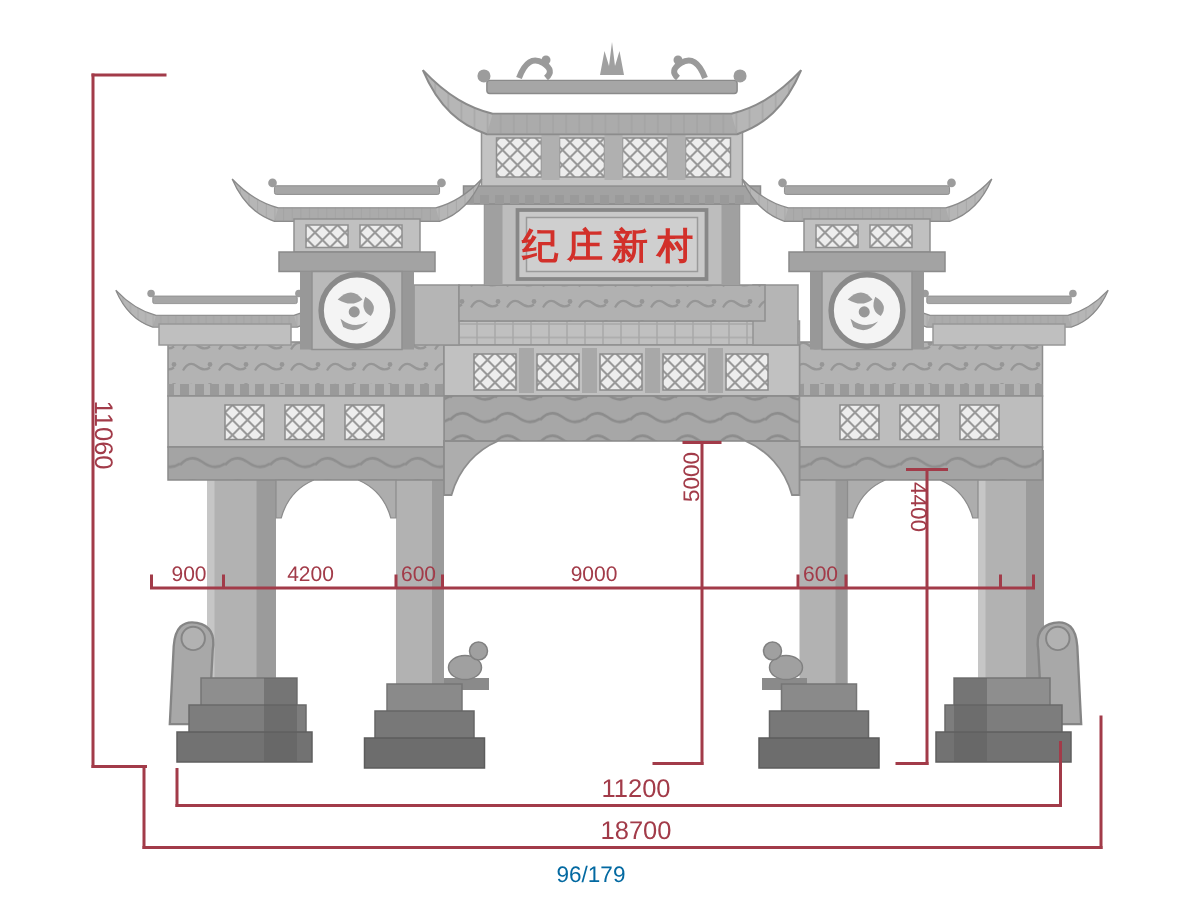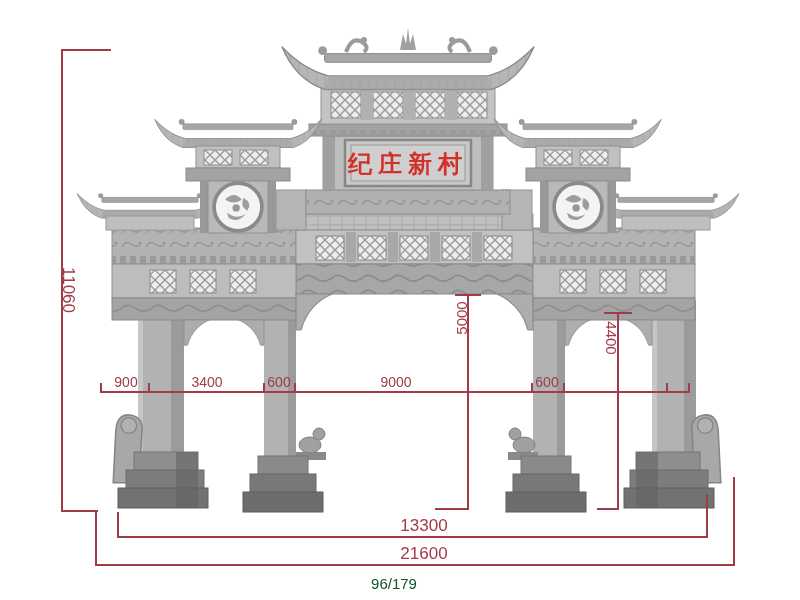--- a/index.html
+++ b/index.html
@@ -5,21 +5,21 @@
   html,body{margin:0;padding:0;background:#ffffff;}
   .stage{position:relative;width:800px;height:600px;background:#ffffff;overflow:hidden;
          font-family:"Liberation Sans",sans-serif;}
   .stage svg{position:absolute;left:0;top:0;}
   
   .ln{position:absolute;background:#a23b49;}
   .lab{position:absolute;color:#a23b49;text-align:center;font-family:"Liberation Sans",sans-serif;
        font-size:14px;line-height:18px;white-space:nowrap;}
   .rot90{transform:rotate(90deg);}
   .rotm90{transform:rotate(-90deg);}
-  .counter{position:absolute;color:#14532d;text-align:center;
+  .counter{position:absolute;color:#0369a1;text-align:center;
            font-family:"Liberation Sans",sans-serif;font-size:15px;}
 </style>
 </head>
 <body>
 
 <div class="stage">
 
   <svg width="800" height="600" viewBox="0 0 800 600">
     <defs>
       <pattern id="lat" width="10" height="10" patternUnits="userSpaceOnUse">
@@ -267,34 +267,34 @@
     <div class="ln" style="left:100px;top:391px;width:590px;height:2px"></div>
     <div class="ln" style="left:100px;top:383px;width:2px;height:9px"></div>
     <div class="ln" style="left:148px;top:383px;width:2px;height:9px"></div>
     <div class="ln" style="left:263px;top:383px;width:2px;height:9px"></div>
     <div class="ln" style="left:294px;top:383px;width:2px;height:9px"></div>
     <div class="ln" style="left:531px;top:383px;width:2px;height:9px"></div>
     <div class="ln" style="left:563px;top:383px;width:2px;height:9px"></div>
     <div class="ln" style="left:666px;top:383px;width:2px;height:9px"></div>
     <div class="ln" style="left:688px;top:383px;width:2px;height:9px"></div>
     <div class="lab" style="left:103px;top:373px;width:46px">900</div>
-    <div class="lab" style="left:176px;top:373px;width:62px">3400</div>
+    <div class="lab" style="left:176px;top:373px;width:62px">4200</div>
     <div class="lab" style="left:257px;top:373px;width:44px">600</div>
     <div class="lab" style="left:365px;top:373px;width:62px">9000</div>
     <div class="lab" style="left:525px;top:373px;width:44px">600</div>
   </div>
 
   <div>
     <div class="ln" style="left:117px;top:536px;width:591px;height:2px"></div>
     <div class="ln" style="left:117px;top:512px;width:2px;height:26px"></div>
     <div class="ln" style="left:706px;top:494px;width:2px;height:44px"></div>
-    <div class="lab" style="left:374px;top:517px;width:100px;font-size:17px">13300</div>
+    <div class="lab" style="left:374px;top:517px;width:100px;font-size:17px">11200</div>
   </div>
 
   <div>
     <div class="ln" style="left:95px;top:564px;width:640px;height:2px"></div>
     <div class="ln" style="left:95px;top:511px;width:2px;height:55px"></div>
     <div class="ln" style="left:733px;top:477px;width:2px;height:89px"></div>
-    <div class="lab" style="left:374px;top:545px;width:100px;font-size:17px">21600</div>
+    <div class="lab" style="left:374px;top:545px;width:100px;font-size:17px">18700</div>
   </div>
 
   <div class="counter" style="left:344px;top:575px;width:100px">96/179</div>
 </div>
 
 </body></html>

